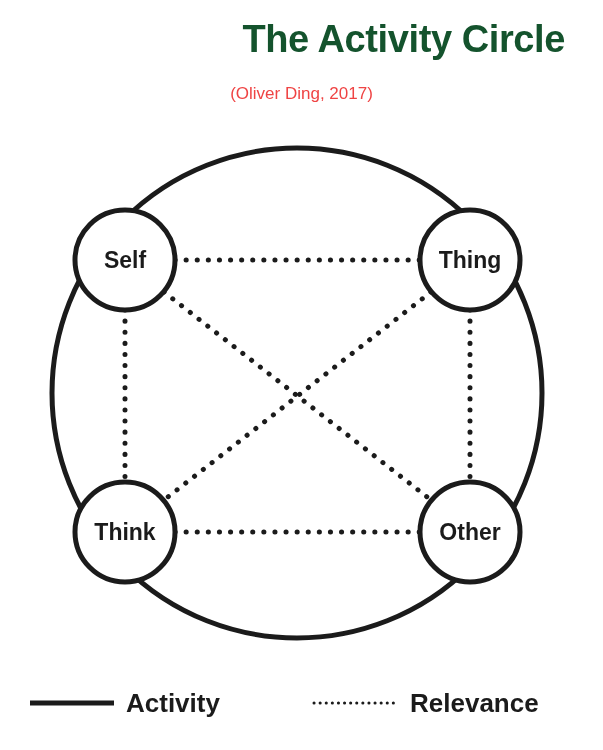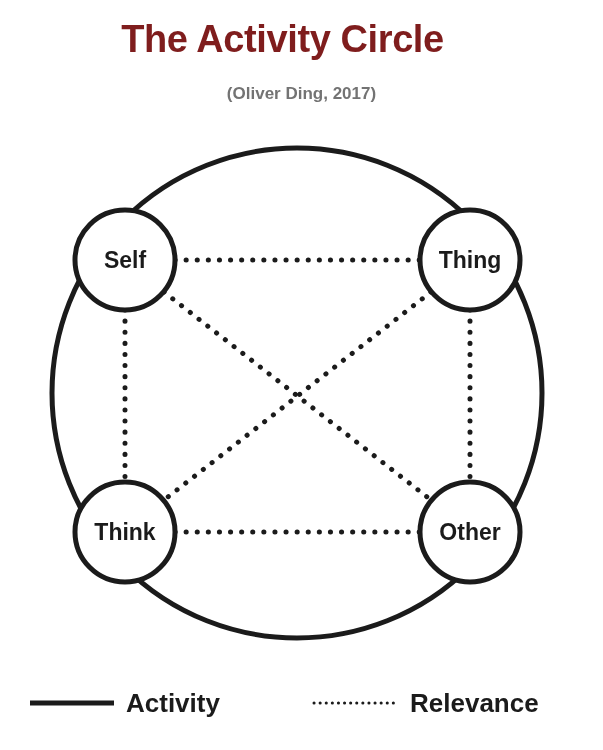--- a/index.html
+++ b/index.html
@@ -19,36 +19,36 @@
     position: relative;
     width: 603px;
     height: 750px;
     background: #ffffff;
   }
   .title {
     position: absolute;
     top: 18px;
     left: 0;
     width: 565px;
-    text-align: center;
+    text-align: right;
     font-size: 38px;
     font-weight: bold;
     letter-spacing: -0.4px;
-    color: #7f1d1d;
+    color: #14532d;
     line-height: 1.15;
   }
   .subtitle {
     position: absolute;
     top: 84px;
     left: 0;
     width: 603px;
     text-align: center;
     font-size: 17px;
-    font-weight: bold;
-    color: #737373;
+    font-weight: normal;
+    color: #ef4444;
   }
   #diagram {
     position: absolute;
     top: 0;
     left: 0;
   }
   .node-label {
     font-family: "Liberation Sans", sans-serif;
     font-size: 23px;
     font-weight: bold;

